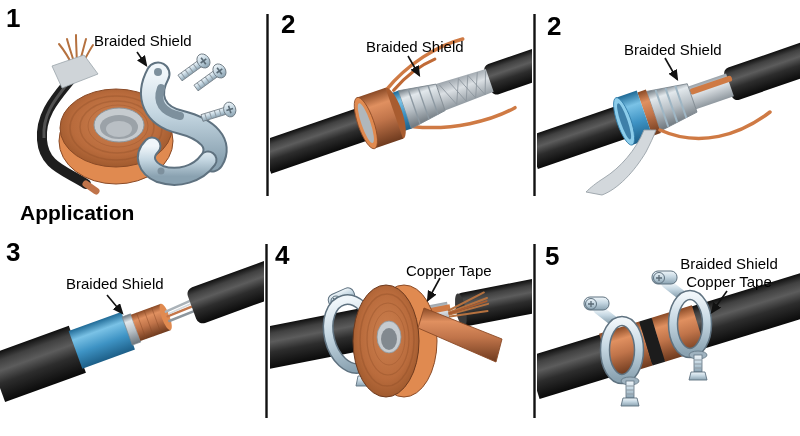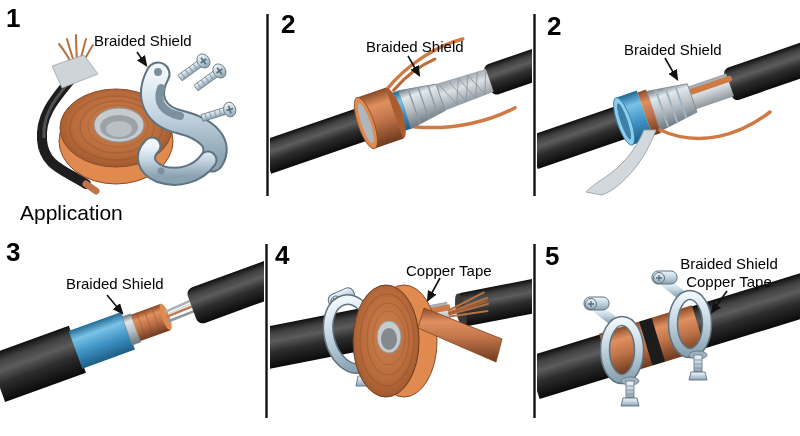--- a/index.html
+++ b/index.html
@@ -13,21 +13,21 @@
   #num-p4{left:6px;top:239px;}
   #num-p5{left:275px;top:242px;}
   #num-p6{left:545px;top:243px;}
   .panel-label{position:absolute;font-size:15px;line-height:18px;color:#000;white-space:nowrap;}
   #lbl-p1{left:94px;top:32px;}
   #lbl-p2{left:366px;top:38px;}
   #lbl-p3{left:624px;top:41px;}
   #lbl-p4{left:66px;top:275px;}
   #lbl-p5{left:406px;top:262px;}
   #lbl-p6{left:669px;top:255px;width:120px;text-align:center;white-space:normal;}
-  .section-label{position:absolute;left:20px;top:201px;font-size:21px;font-weight:normal;color:#000;}
+  .section-label{position:absolute;left:20px;top:201px;font-size:21px;font-weight:bold;color:#000;}
 </style>
 </head>
 <body>
 
 <div class="figure">
 
   <svg class="canvas" width="800" height="436" viewBox="0 0 800 436">
     <defs>
       <linearGradient id="cableGrad" x1="0" y1="0" x2="0" y2="1">
         <stop offset="0" stop-color="#0e0e0e"></stop>

